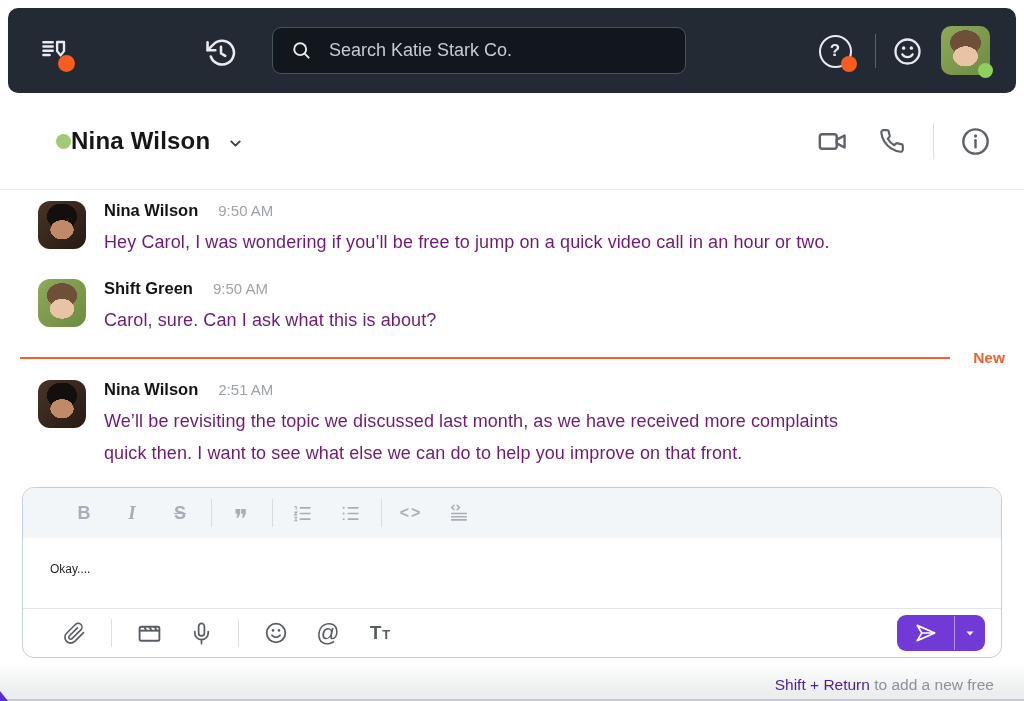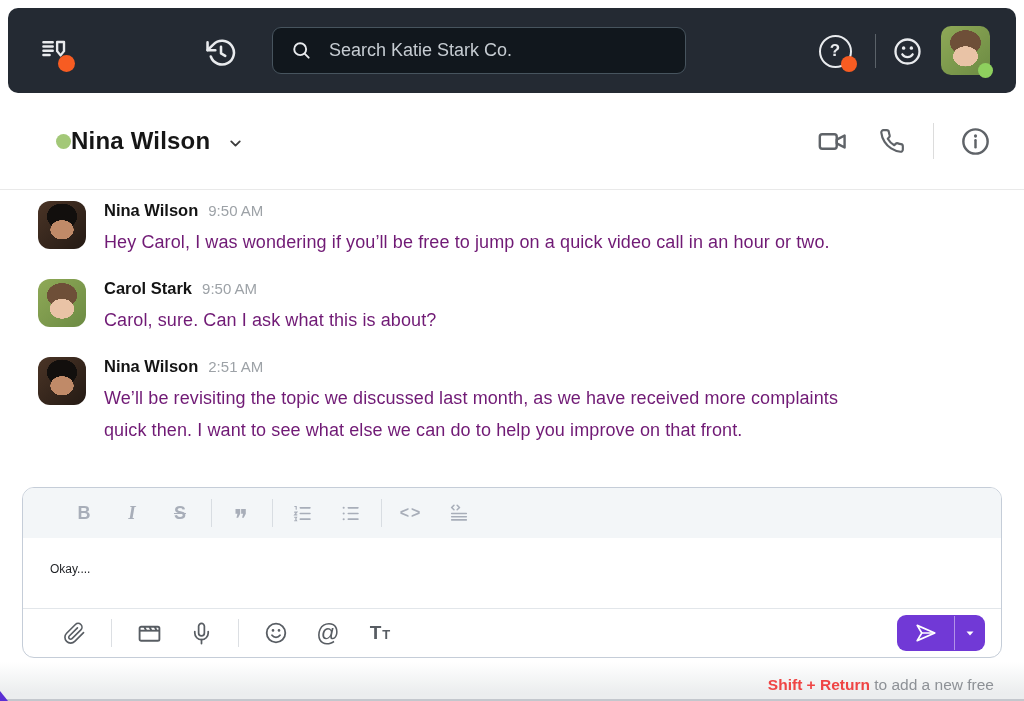--- a/index.html
+++ b/index.html
@@ -81,39 +81,39 @@
       linear-gradient(135deg,#4a3426,#241a14);
   }
   .avatar-carol{
     background:
       radial-gradient(ellipse 42% 34% at 50% 62%, #e9c3a6 60%, rgba(0,0,0,0) 61%),
       radial-gradient(ellipse 52% 42% at 50% 34%, #6e4f38 60%, rgba(0,0,0,0) 61%),
       linear-gradient(135deg,#8fa957,#6c8b43);
   }
   .msg-head{display:flex;align-items:baseline;line-height:22px;}
   .msg-name{font-size:16.5px;font-weight:bold;color:#141414;}
-  .msg-time{font-size:15px;color:#9da2a7;margin-left:10px;}
+  .msg-time{font-size:15px;color:#9da2a7;margin-left:20px;}
   .msg-text{
     font-size:18px;color:#701a75;line-height:32px;margin-top:4px;
     white-space:pre-line;letter-spacing:.1px;
   }
 
   
   .new-divider{position:relative;height:21px;margin:1px 0;}
   .new-line{position:absolute;left:20px;right:74px;top:10px;height:1.5px;background:#f0602f;}
   .new-label{position:absolute;right:19px;top:0;font-size:15.5px;font-weight:bold;color:#f0602f;line-height:21px;}
 
   
   .footer-band{
     position:absolute;left:0;right:0;top:662px;bottom:0;
     background:linear-gradient(180deg,#ffffff,#ebedee 80%);
     box-shadow:inset 0 -2px 0 #c3c7cd;
   }
   .footer-hint{position:absolute;right:30px;top:676px;font-size:15.5px;color:#8d9196;z-index:3;}
-  .footer-hint b{color:#ef4444;font-weight:bold;}
+  .footer-hint b{color:#4c1d95;font-weight:normal;}
 
   
   .composer{
     position:absolute;left:22px;right:22px;top:487px;height:171px;
     background:#fff;border:1px solid #c5cdd8;border-radius:12px;z-index:2;
     box-sizing:border-box;
   }
   .fmt-toolbar{
     height:50px;background:#f3f6f8;border-radius:11px 11px 0 0;
     display:flex;align-items:center;padding-left:44px;color:#a8aeb9;
@@ -250,26 +250,30 @@
       <div class="msg-head">
         <span class="msg-name">Nina Wilson</span>
         <span class="msg-time">9:50 AM</span>
       </div>
       <div class="msg-text">Hey Carol, I was wondering if you’ll be free to jump on a quick video call in an hour or two.</div>
     </div>
 
     <div class="message">
       <span class="msg-avatar avatar-carol"></span>
       <div class="msg-head">
-        <span class="msg-name">Carol Stark</span>
+        <span class="msg-name">Shift Green</span>
         <span class="msg-time">9:50 AM</span>
       </div>
       <div class="msg-text">Carol, sure. Can I ask what this is about?</div>
     </div>
 
+    <div class="new-divider">
+      <span class="new-line"></span>
+      <span class="new-label">New</span>
+    </div>
 
     <div class="message">
       <span class="msg-avatar avatar-nina"></span>
       <div class="msg-head">
         <span class="msg-name">Nina Wilson</span>
         <span class="msg-time">2:51 AM</span>
       </div>
       <div class="msg-text">We’ll be revisiting the topic we discussed last month, as we have received more complaints
 quick then. I want to see what else we can do to help you improve on that front.</div>
     </div>

